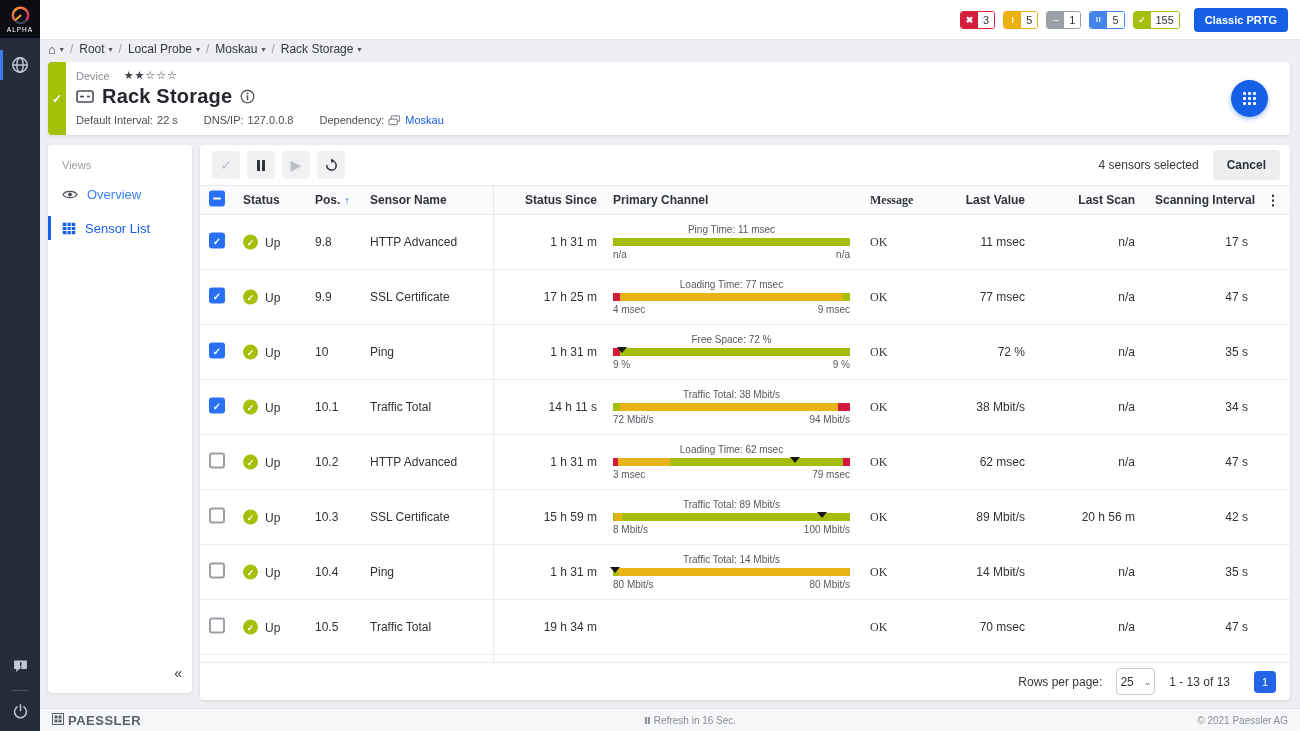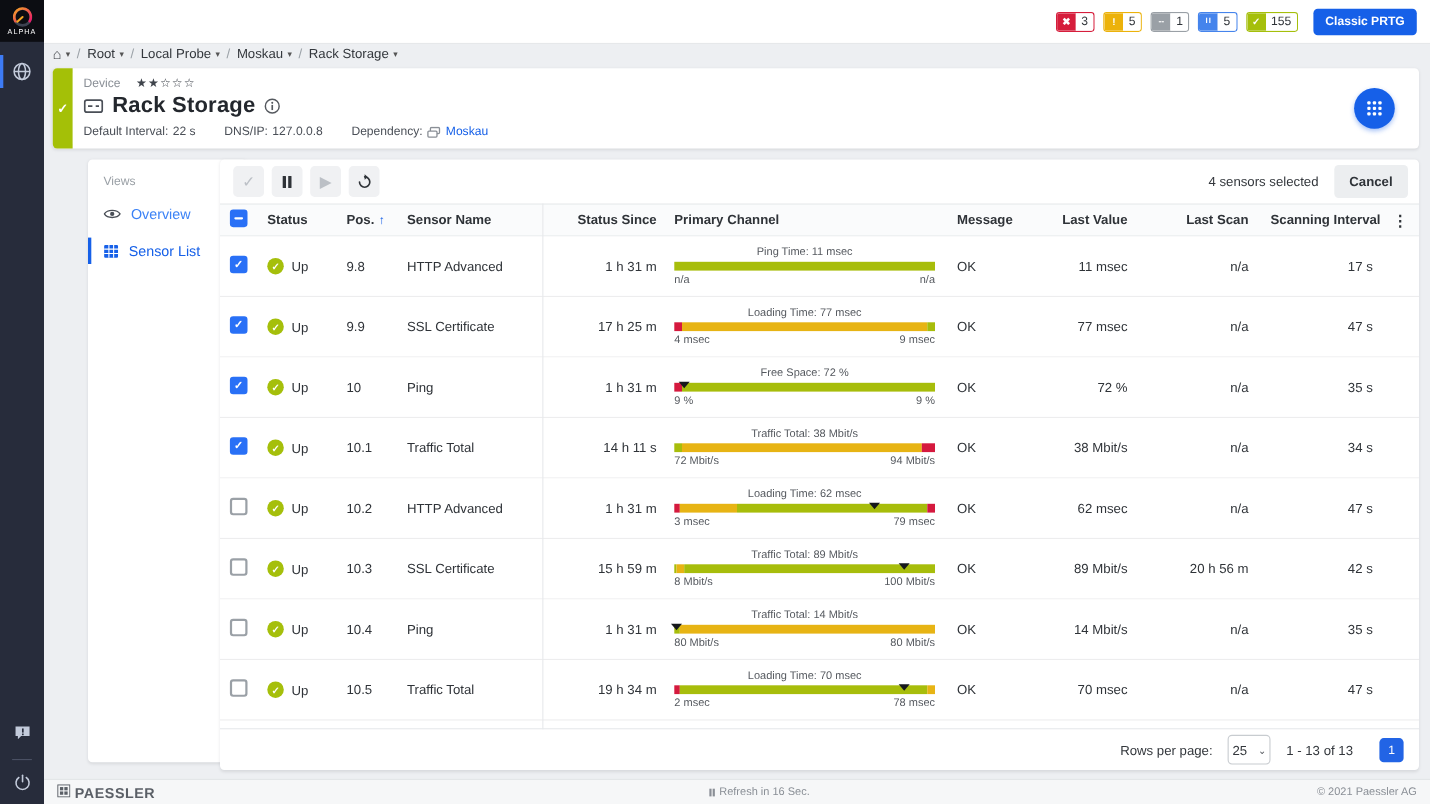--- a/index.html
+++ b/index.html
@@ -43,21 +43,21 @@
   .device-title-row { display:flex; align-items:center; gap:8px; margin-top:3px; }
   .device-title { font-size:20px; font-weight:bold; color:#23272d; letter-spacing:.2px; }
   .device-meta-row { display:flex; align-items:center; gap:26px; margin-top:6px; font-size:11px; color:#4a4f57; }
   .meta-pair { display:flex; gap:4px; align-items:center; }
   .link { color:#1660e8; cursor:pointer; }
   .fab { position:absolute; right:22px; top:18px; width:37px; height:37px; border-radius:50%; background:#1660e8; border:none; cursor:pointer; display:flex; align-items:center; justify-content:center; box-shadow:0 2px 5px rgba(22,96,232,.4); }
   .dots9 { display:grid; grid-template-columns:repeat(3,3px); grid-template-rows:repeat(3,3px); gap:2px; }
   .dots9 i { background:#fff; border-radius:1px; }
 
   
-  .views-panel { position:absolute; left:48px; top:145px; width:144px; height:548px; background:#fff; border-radius:4px; box-shadow:0 1px 3px rgba(20,24,31,.10);margin-left:32px; }
+  .views-panel { position:absolute; left:48px; top:145px; width:144px; height:548px; background:#fff; border-radius:4px; box-shadow:0 1px 3px rgba(20,24,31,.10); }
   .views-head { font-size:11px; color:#9aa0a6; padding:14px 0 6px 14px; }
   .view-item { position:relative; display:flex; align-items:center; gap:9px; height:34px; padding-left:14px; font-size:13px; color:#3b82f6; cursor:pointer; }
   .view-item.active { color:#1660e8; }
   .view-item.active::before { content:""; position:absolute; left:0; top:5px; bottom:5px; width:3px; background:#1660e8; }
   .collapse-btn { position:absolute; right:10px; bottom:12px; font-size:14px; color:#33373c; cursor:pointer; background:none; border:none; }
 
   
   .main-panel { position:absolute; left:200px; top:145px; width:1090px; height:555px; background:#fff; border-radius:4px; box-shadow:0 1px 3px rgba(20,24,31,.10); overflow:hidden; }
   .toolbar { position:absolute; top:0; left:0; right:0; height:40px; display:flex; align-items:center; padding:0 10px 0 12px; }
   .tool-btn { width:28px; height:28px; margin-right:7px; border:none; border-radius:4px; background:#f0f1f3; display:flex; align-items:center; justify-content:center; cursor:pointer; font-size:14px; color:#2f3338; }
@@ -73,21 +73,21 @@
   .sliver { height:8px; border-bottom:1px solid #e7e9eb; }
   .v-divider { position:absolute; left:293px; top:40px; height:478px; width:1px; background:#e7e9eb; z-index:5; }
 
   .cell { position:absolute; top:50%; transform:translateY(-50%); white-space:nowrap; }
   .col-check { left:9px; }
   .col-status { left:43px; display:flex; align-items:center; gap:7px; }
   .col-pos { left:115px; }
   .col-name { left:170px; }
   .col-since { left:300px; width:97px; text-align:right; }
   .col-channel { left:413px; width:237px; }
-  .col-msg { left:670px; }
+  .col-msg { left:670px;font-family:Liberation Serif, serif; }
   .col-lastvalue { left:730px; width:95px; text-align:right; }
   .col-lastscan { left:845px; width:90px; text-align:right; }
   .col-interval { left:955px; width:93px; text-align:right; }
   .col-kebab { left:1066px; font-size:14px; color:#2f3338; cursor:pointer; letter-spacing:0; }
   .sort-arrow { color:#1660e8; font-size:11px; margin-left:4px; }
 
   .cb { display:inline-block; width:16px; height:16px; border:2px solid #9aa0a6; border-radius:3px; background:#fff; cursor:pointer; position:relative; }
   .cb.checked, .cb.indet { background:#2970f6; border-color:#2970f6; }
   .cb .mark { position:absolute; left:0; top:0; right:0; bottom:0; display:flex; align-items:center; justify-content:center; color:#fff; font-size:10px; font-weight:bold; }
   .cb .minus { position:absolute; left:2px; right:2px; top:5px; height:2px; background:#fff; border-radius:1px; }
@@ -507,33 +507,20 @@
       </div>
       <div class="t-row">
         <span class="cell col-check"><span class="cb"></span></span>
         <span class="cell col-status">
           <span class="up-dot">✓</span>
           <span class="st">Up</span>
         </span>
         <span class="cell col-pos">10.5</span>
         <span class="cell col-name">Traffic Total</span>
         <span class="cell col-since">19 h 34 m</span>
-        <div class="cell col-channel">
-          <div class="ch-label">Loading Time: 70 msec</div>
-          <div class="ch-bar">
-            <span class="seg seg-red" style="width: 2%;"></span>
-            <span class="seg seg-green" style="width: 95%;"></span>
-            <span class="seg seg-yellow" style="width: 3%;"></span>
-            <span class="ch-marker" style="left: 88%;"></span>
-          </div>
-          <div class="ch-sub">
-            <span class="ch-min">2 msec</span>
-            <span class="ch-max">78 msec</span>
-          </div>
-        </div>
         <span class="cell col-msg">OK</span>
         <span class="cell col-lastvalue">70 msec</span>
         <span class="cell col-lastscan">n/a</span>
         <span class="cell col-interval">47 s</span>
       </div>
       <div class="sliver"></div>
     </div>
 
   <div class="pager">
     <span>Rows per page:</span>

